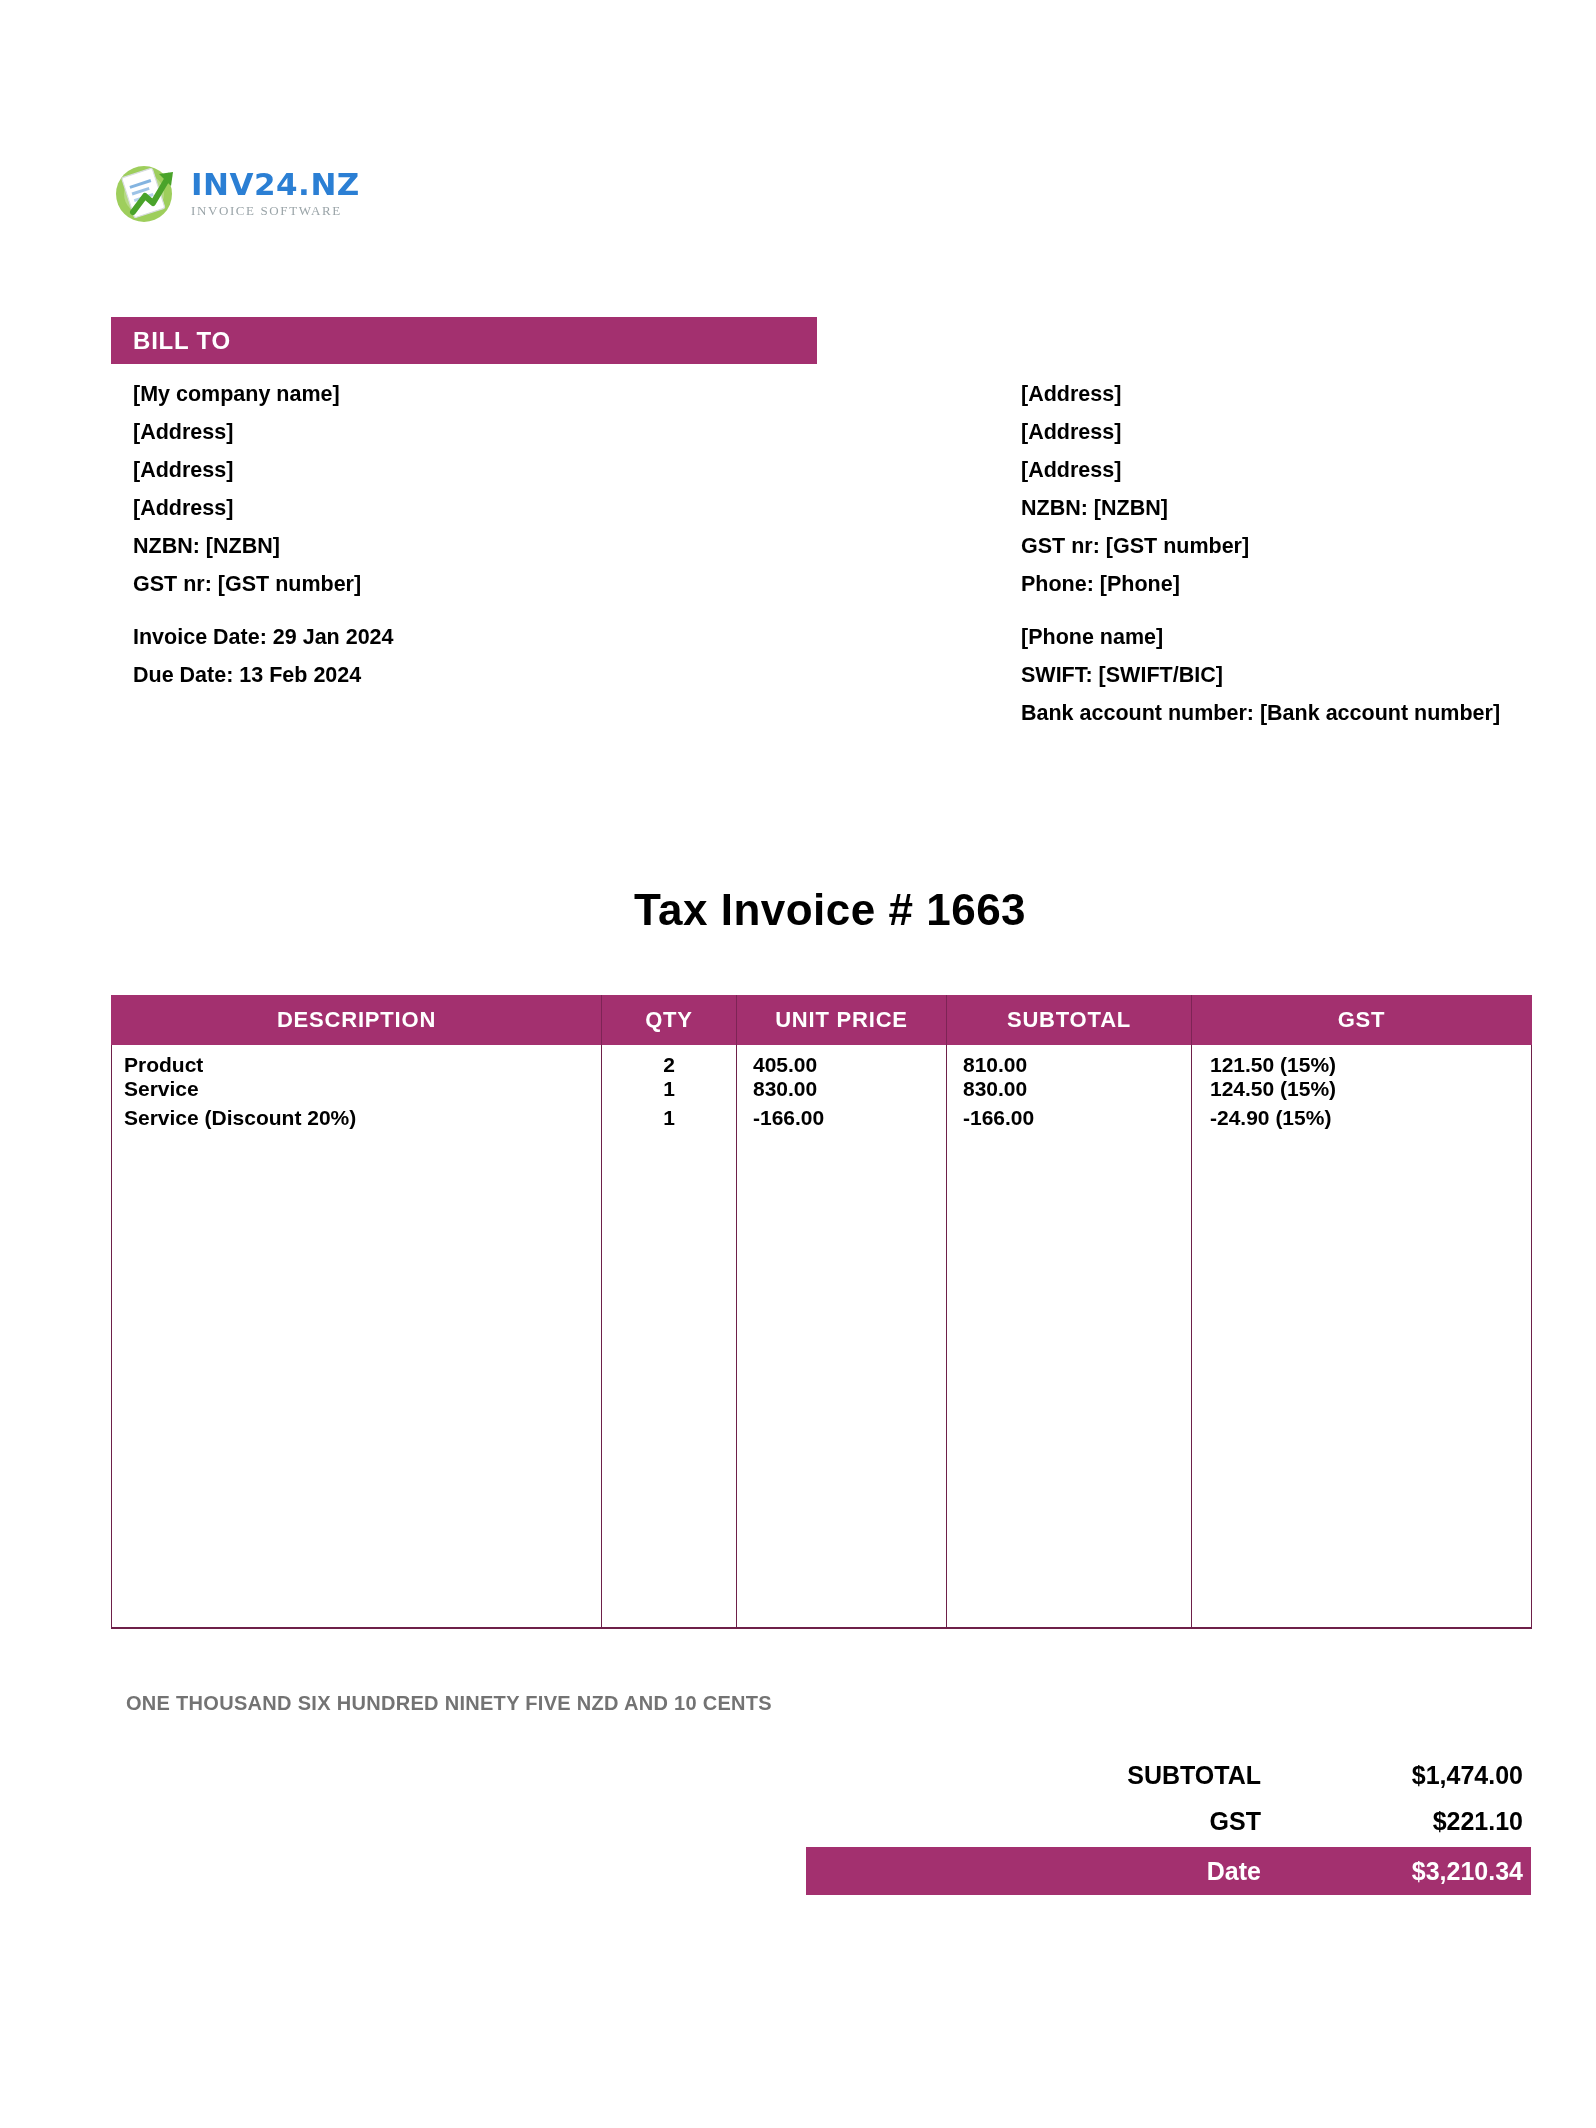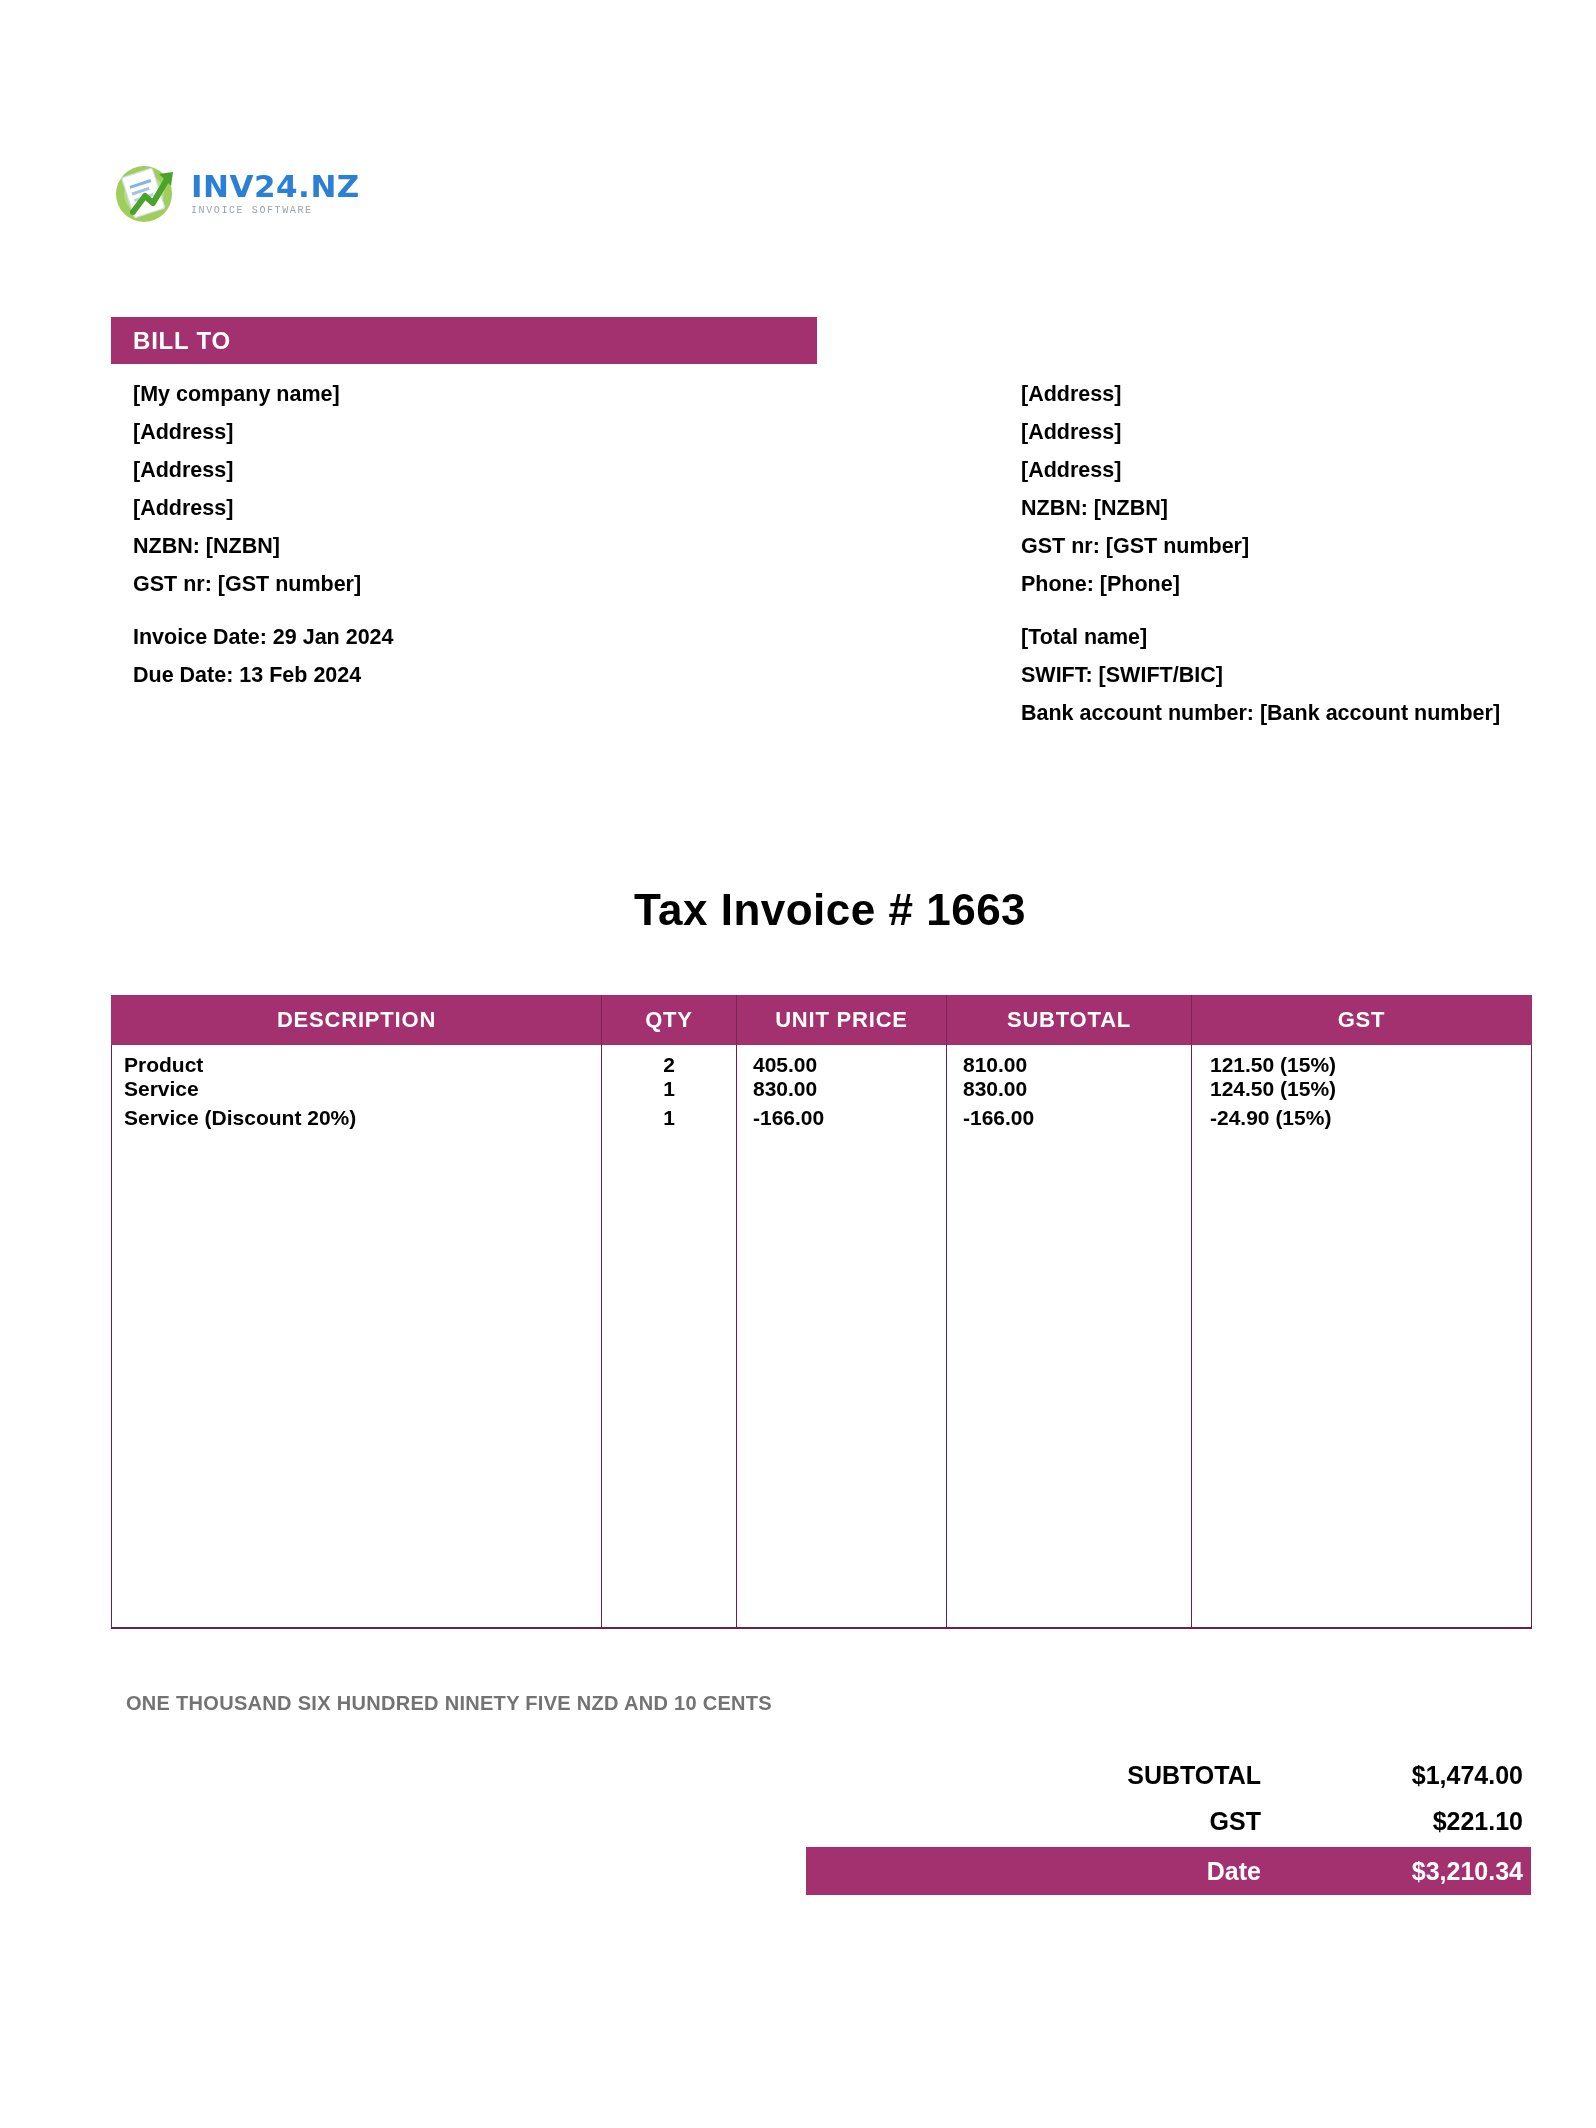--- a/index.html
+++ b/index.html
@@ -46,25 +46,25 @@
     line-height: 1;
   }
   .logo-title {
     font-size: 31px;
     font-weight: bold;
     color: #2b7fd4;
     letter-spacing: 0.5px;
     font-family: "DejaVu Sans", sans-serif;
   }
   .logo-sub {
-    font-size: 10px;
+    font-size: 13px;
     color: #9aa4a8;
     letter-spacing: 1.6px;
     margin-top: 4px;
-    font-family: Liberation Mono, monospace;
+    font-family: Liberation Serif, serif;
   }
 
   
   .billto-header {
     position: absolute;
     left: 95px;
     top: 317px;
     width: 706px;
     height: 47px;
     background: #a3306f;
@@ -284,21 +284,21 @@
   <div class="vendor-body">
     <div class="party-line">[Address]</div>
     <div class="party-line">[Address]</div>
     <div class="party-line">[Address]</div>
     <div class="party-line">NZBN: [NZBN]</div>
     <div class="party-line">GST nr: [GST number]</div>
     <div class="party-line">Phone: [Phone]</div>
   </div>
 
   <div class="bank-block">
-    <div class="party-line">[Total name]</div>
+    <div class="party-line">[Phone name]</div>
     <div class="party-line">SWIFT: [SWIFT/BIC]</div>
     <div class="party-line wrap">Bank account number: [Bank account number]</div>
   </div>
 
   <div class="invoice-title">Tax Invoice #  1663</div>
 
   <table class="items-table">
     <thead>
       <tr>
         <th style="width:490px">DESCRIPTION</th>

